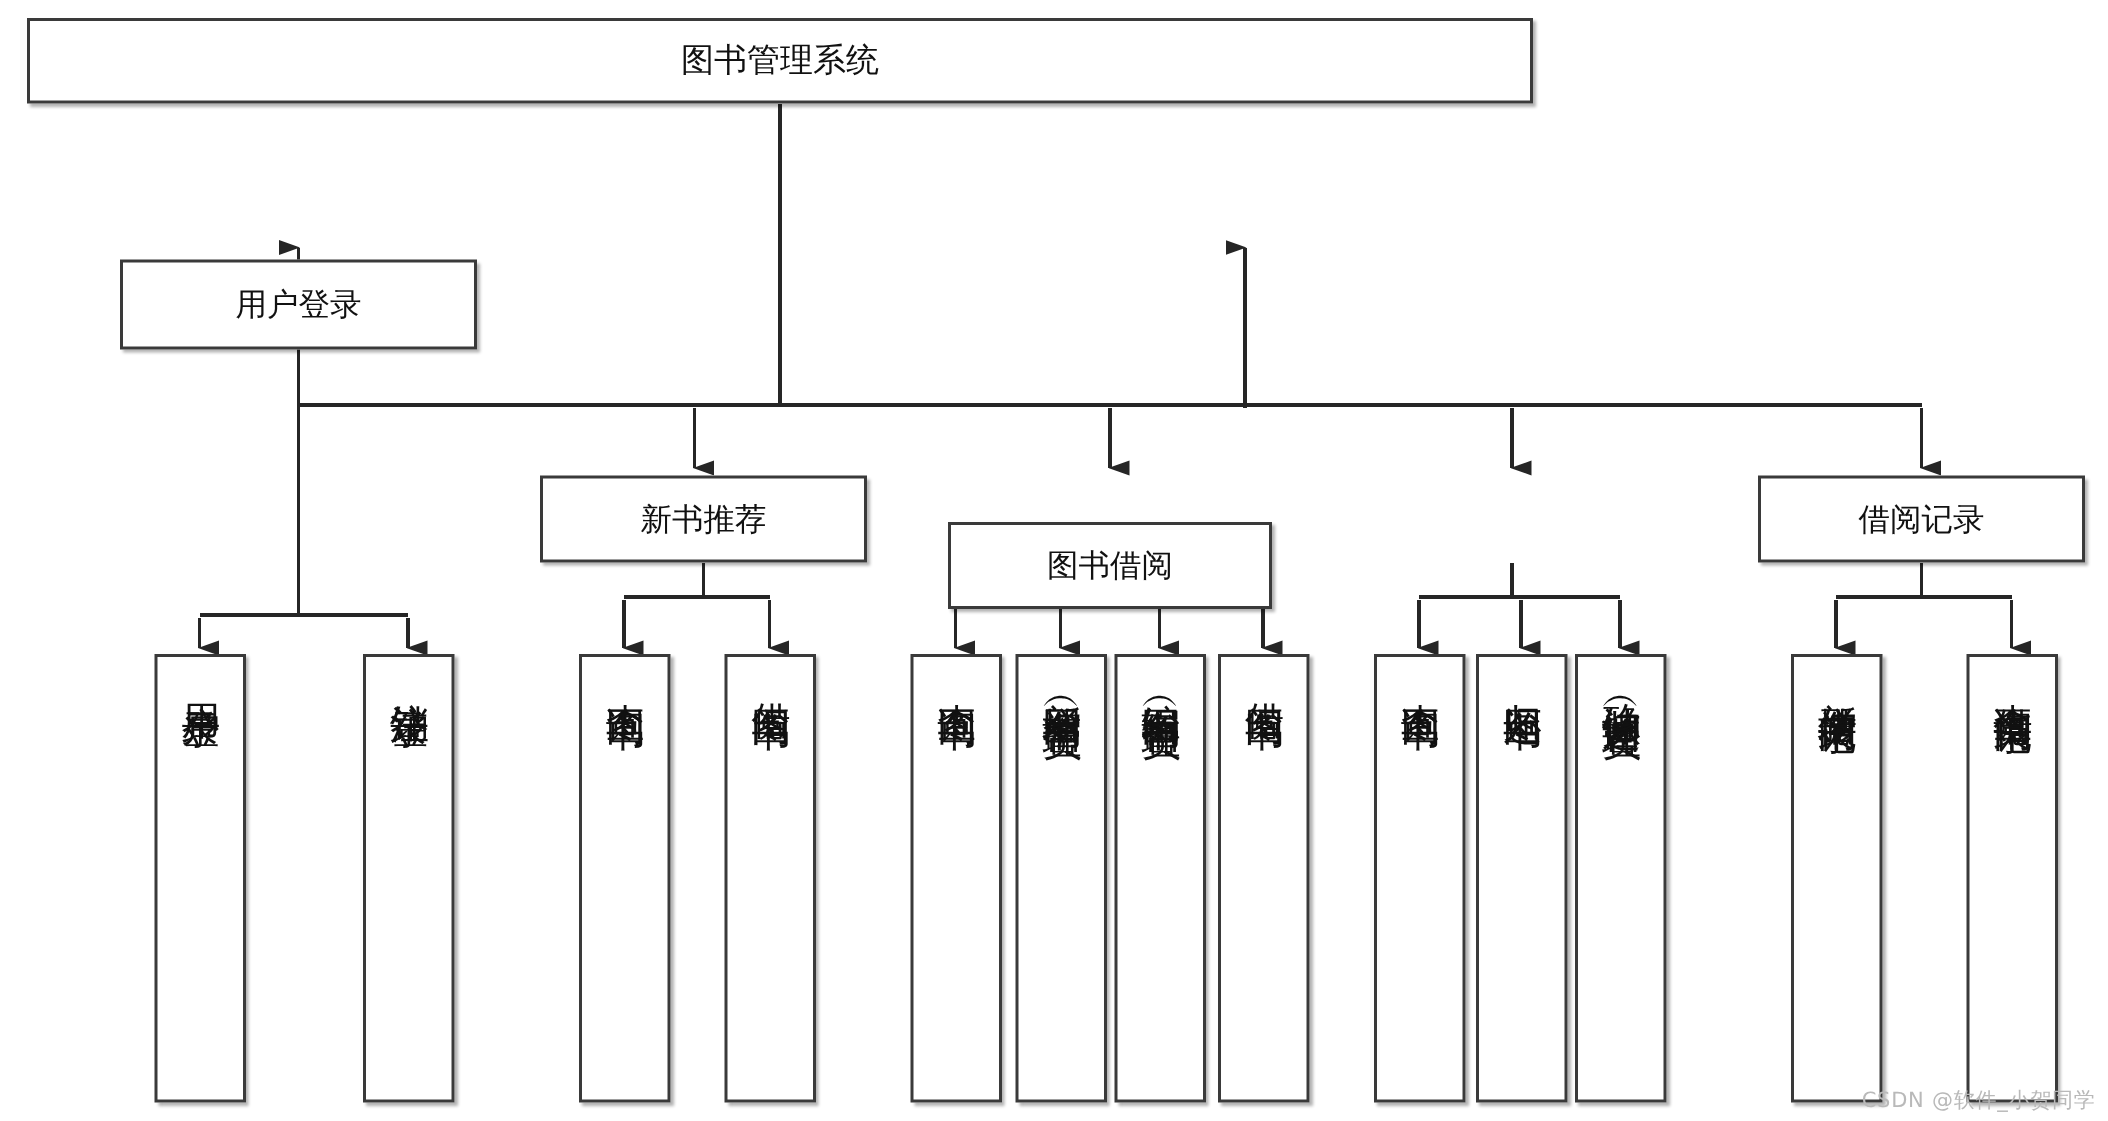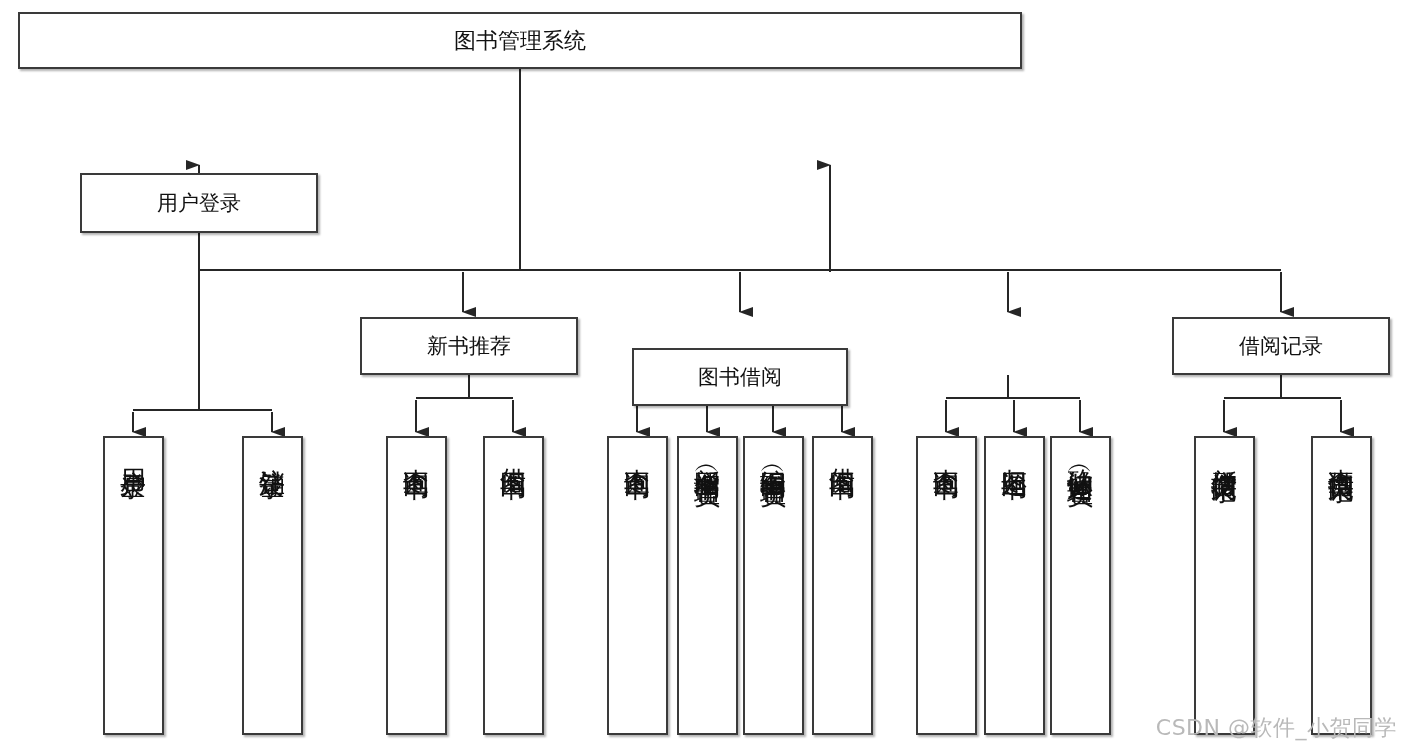--- a/index.html
+++ b/index.html
@@ -41,21 +41,21 @@
     writing-mode:vertical-rl;
     text-orientation:upright;
     font-size:26px;
     letter-spacing:2px;
     line-height:1;
     white-space:nowrap;
   }
   .watermark{
     position:absolute;
     right:8px;bottom:4px;
-    font-size:22px;
+    font-size:14px;
     color:#b9b9b9;
     white-space:nowrap;
     letter-spacing:0.5px;
   }
 </style>
 </head>
 <body>
 
 <div id="canvas">
 

